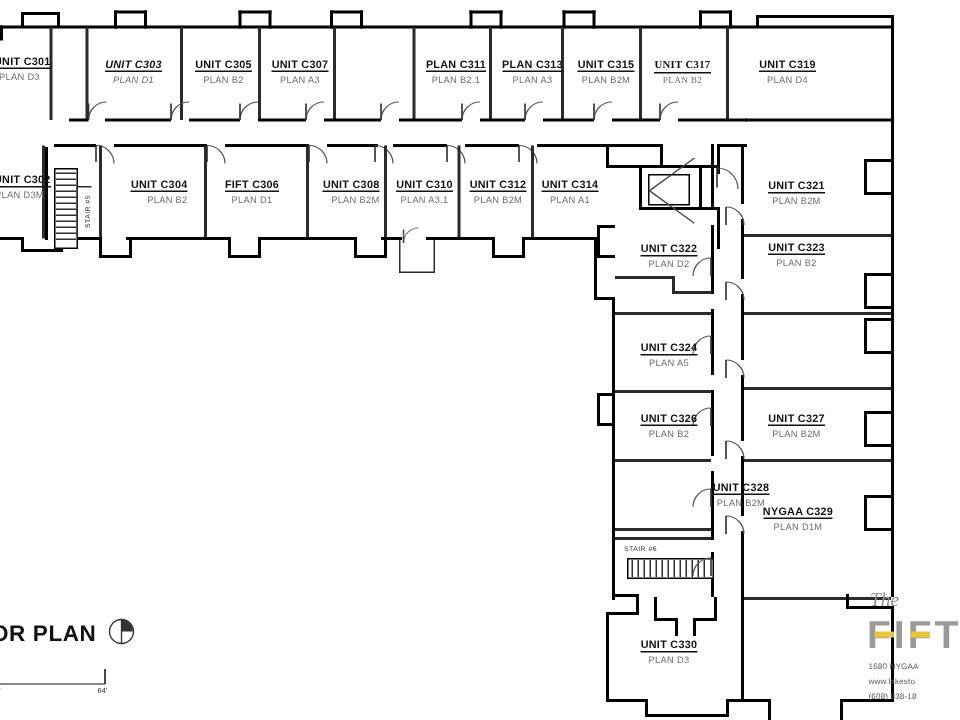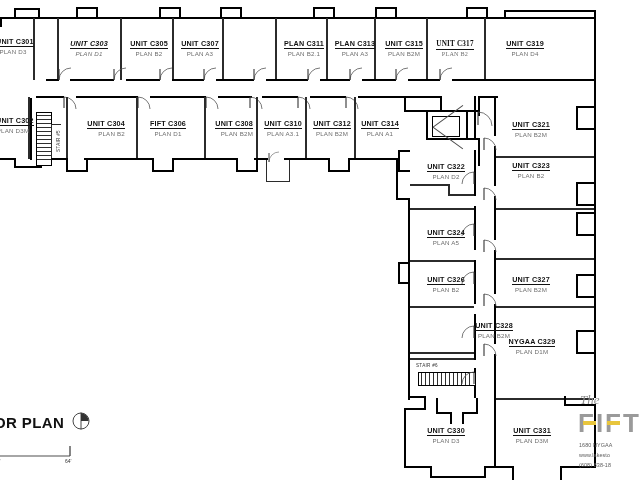--- a/index.html
+++ b/index.html
@@ -591,24 +591,20 @@
     <span class="u-plan">PLAN B2M</span>
   </div>
   <div class="unit" style="left:505px;top:331px;width:54px;">
     <span class="u-name">NYGAA C329</span>
     <span class="u-plan">PLAN D1M</span>
   </div>
   <div class="unit" style="left:420px;top:420px;width:52px;">
     <span class="u-name">UNIT C330</span>
     <span class="u-plan">PLAN D3</span>
   </div>
-  <div class="unit" style="left:505px;top:420px;width:54px;">
-    <span class="u-name">UNIT C331</span>
-    <span class="u-plan">PLAN D3M</span>
-  </div>
 
   <div id="titleblock">
     <div class="plan-title">OR PLAN</div>
     <div class="north">
       <svg width="18" height="18" viewBox="0 0 18 18">
         <circle cx="9" cy="9" r="8" fill="none" stroke="#333" stroke-width="0.9"></circle>
         <line x1="9" y1="0.6" x2="9" y2="17.4" stroke="#333" stroke-width="0.9"></line>
         <path d="M9,1 L9,9 L16.6,9 A8,8 0 0,0 9,1 Z" fill="#333"></path>
       </svg>
     </div>

